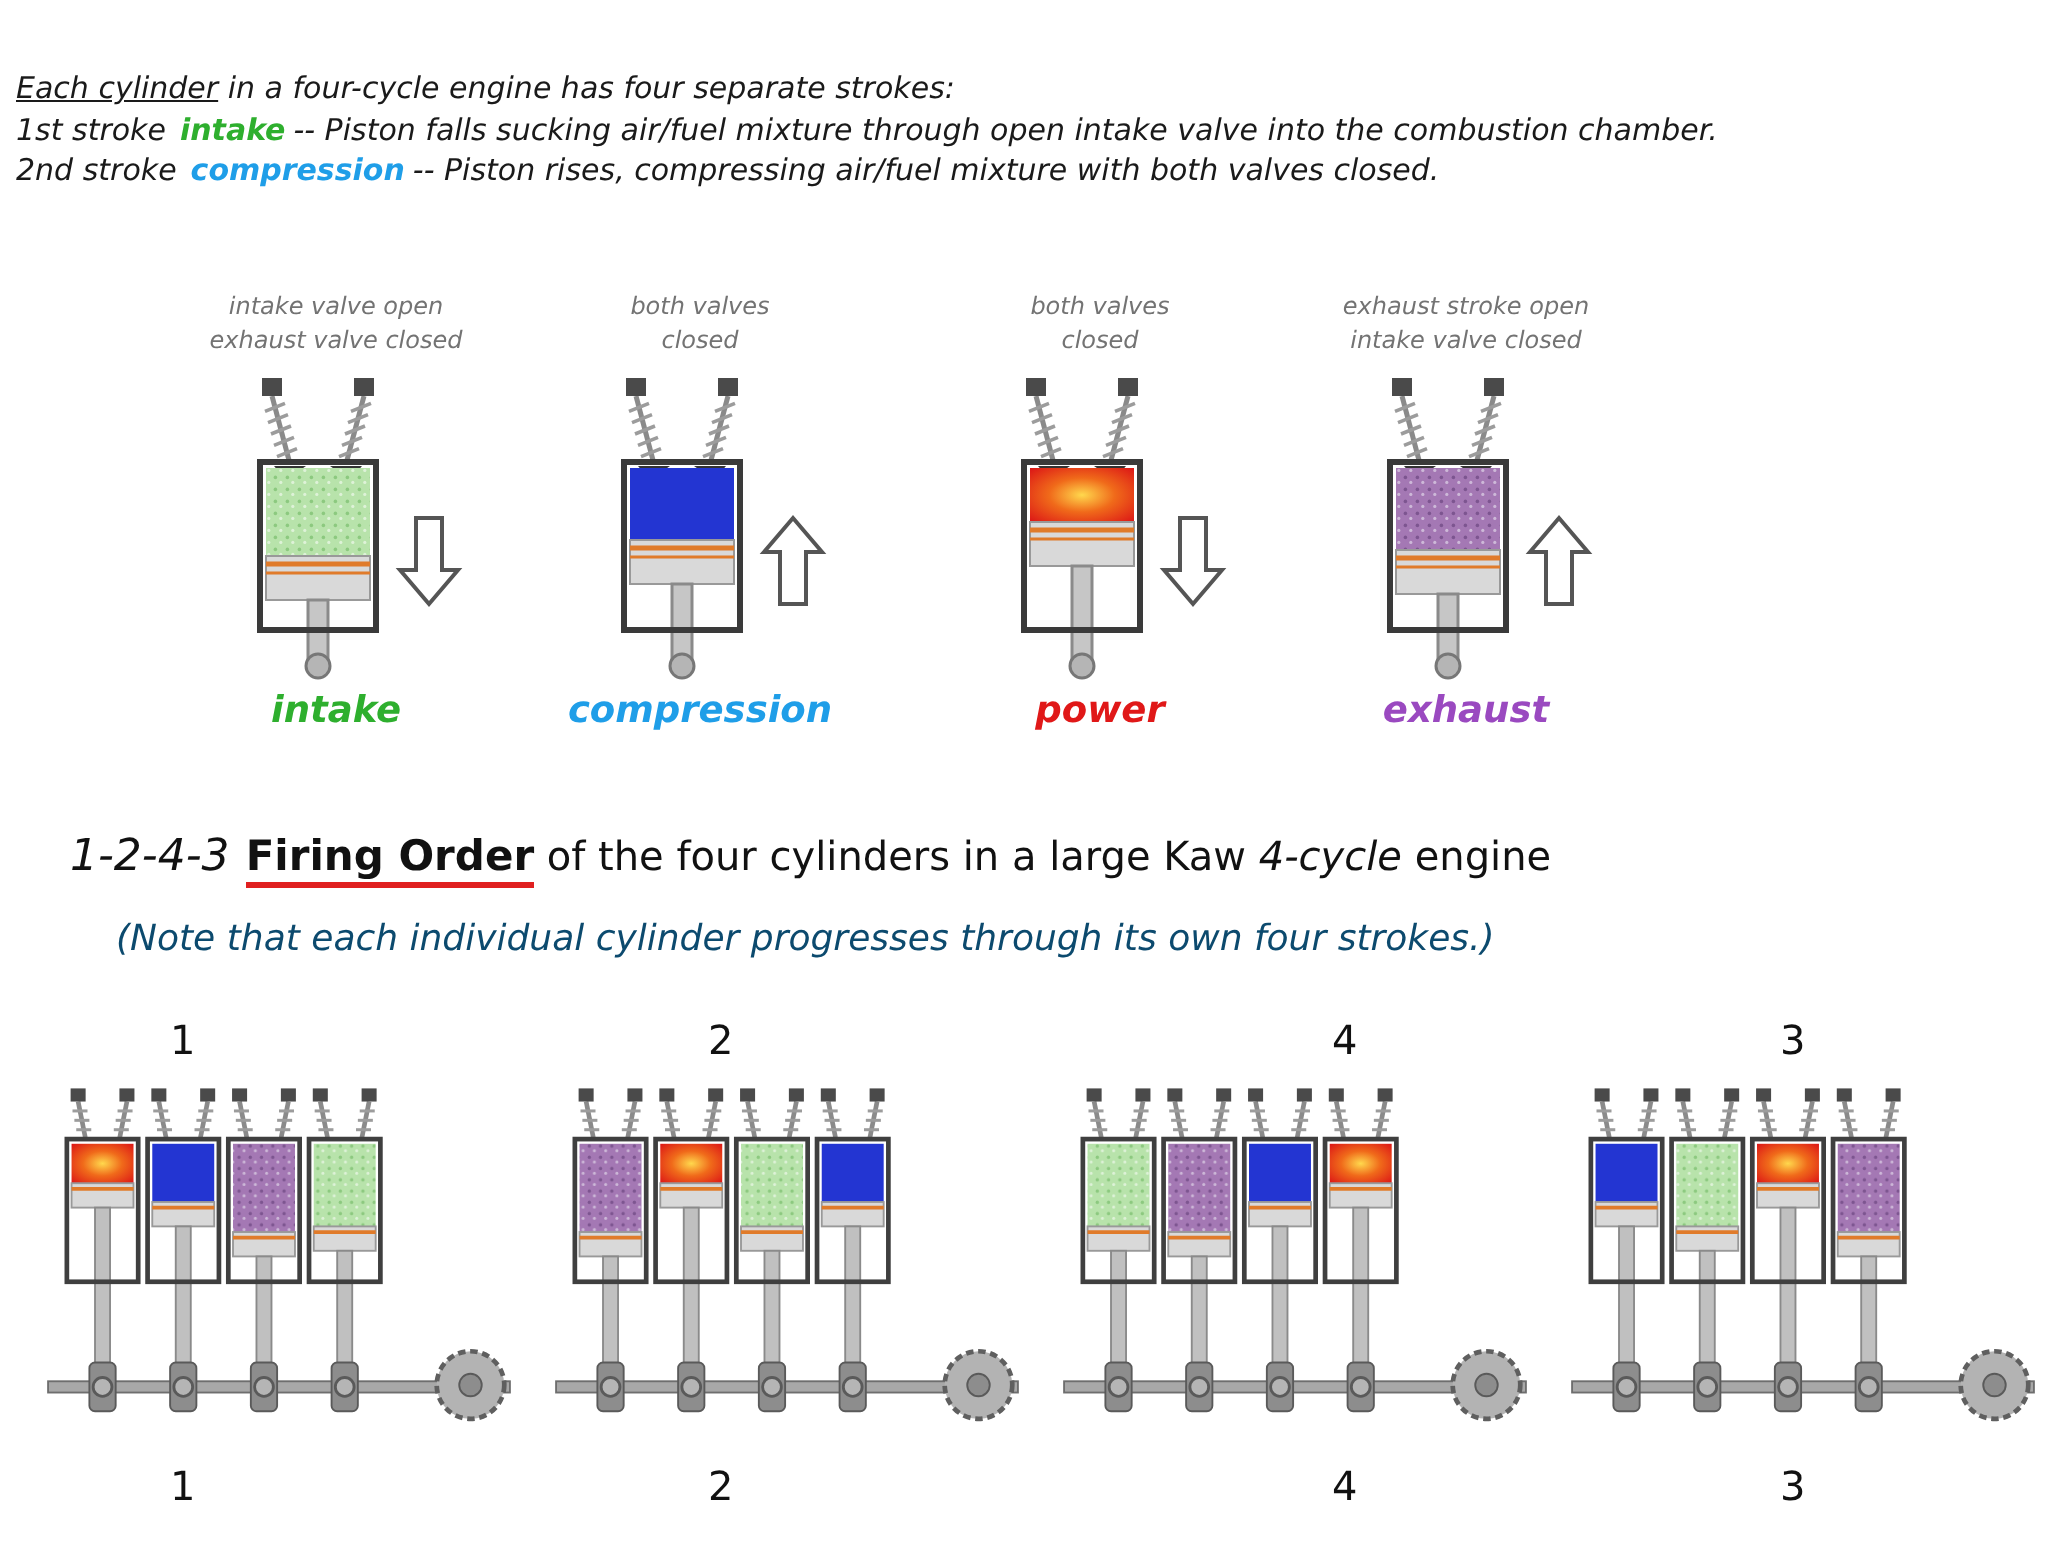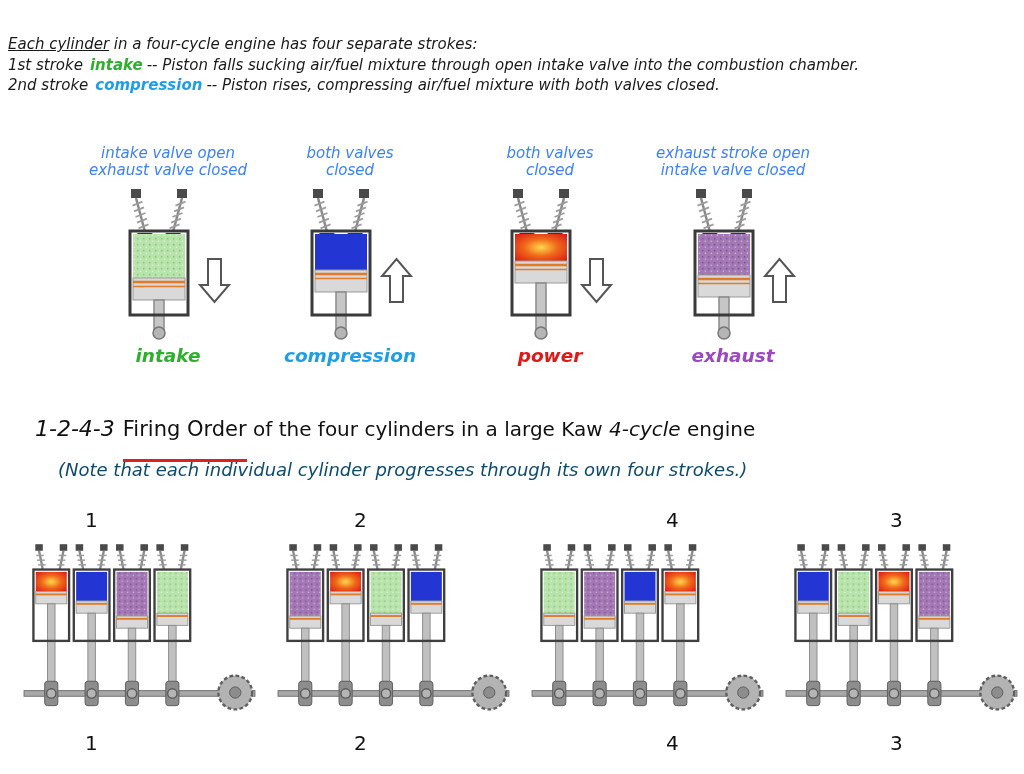--- a/index.html
+++ b/index.html
@@ -6,27 +6,27 @@
   html,body { width:1024px; height:774px; background:#ffffff; }
   body { font-family:"DejaVu Sans", sans-serif; position:relative; overflow:hidden; color:#1a1a1a; }
 
   .intro { position:absolute; left:8px; top:6px; font-style:italic; font-size:15px; line-height:20.5px; white-space:nowrap;margin-top:28px; }
   .intro .line { white-space:nowrap; }
   .intro .kw { font-weight:bold; margin:0 4px 0 7px; }
   .u { text-decoration:underline; }
 
   .strokes { position:absolute; top:145px; left:0; width:1024px; height:235px; }
   .stroke-col { position:absolute; width:190px; text-align:center; }
-  .caption { font-size:15px; font-style:italic; color:#3b82f6; line-height:16.5px; min-height:34px; white-space:nowrap; }
+  .caption { font-size:12px; font-style:italic; color:#737373; line-height:16.5px; min-height:34px; white-space:nowrap; }
   .diagram { margin-top:4px; height:162px; }
   .stroke-label { font-size:18.5px; font-weight:bold; font-style:italic; margin-top:0; }
 
   .firing-line { position:absolute; left:35px; top:416px; font-size:20px; color:#111; white-space:nowrap; }
   .fo-order { font-style:italic; font-size:22px; margin-right:8px; }
-  .fo-title { font-weight:normal; font-size:21px; border-bottom:3px solid #e02020; padding-bottom:18px; }
+  .fo-title { font-weight:bold; font-size:21px; border-bottom:3px solid #e02020; padding-bottom:1px; }
   .fo-cycle { font-style:italic; }
   .firing-note { position:absolute; left:58px; top:459px; font-size:18px; font-style:italic; color:#0c4a6e; white-space:nowrap; }
 
   .engines { position:absolute; top:508px; left:0; width:1024px; height:260px; }
   .engine { position:absolute; width:235px; }
   .engine .num { font-size:20px; color:#111; height:24px; line-height:24px; }
   .engine-svg { height:199px; }
   .engine.e0 .num { padding-left:63px; }
   .engine.e1 .num { padding-left:78px; }
   .engine.e2 .num { padding-left:136px; }

